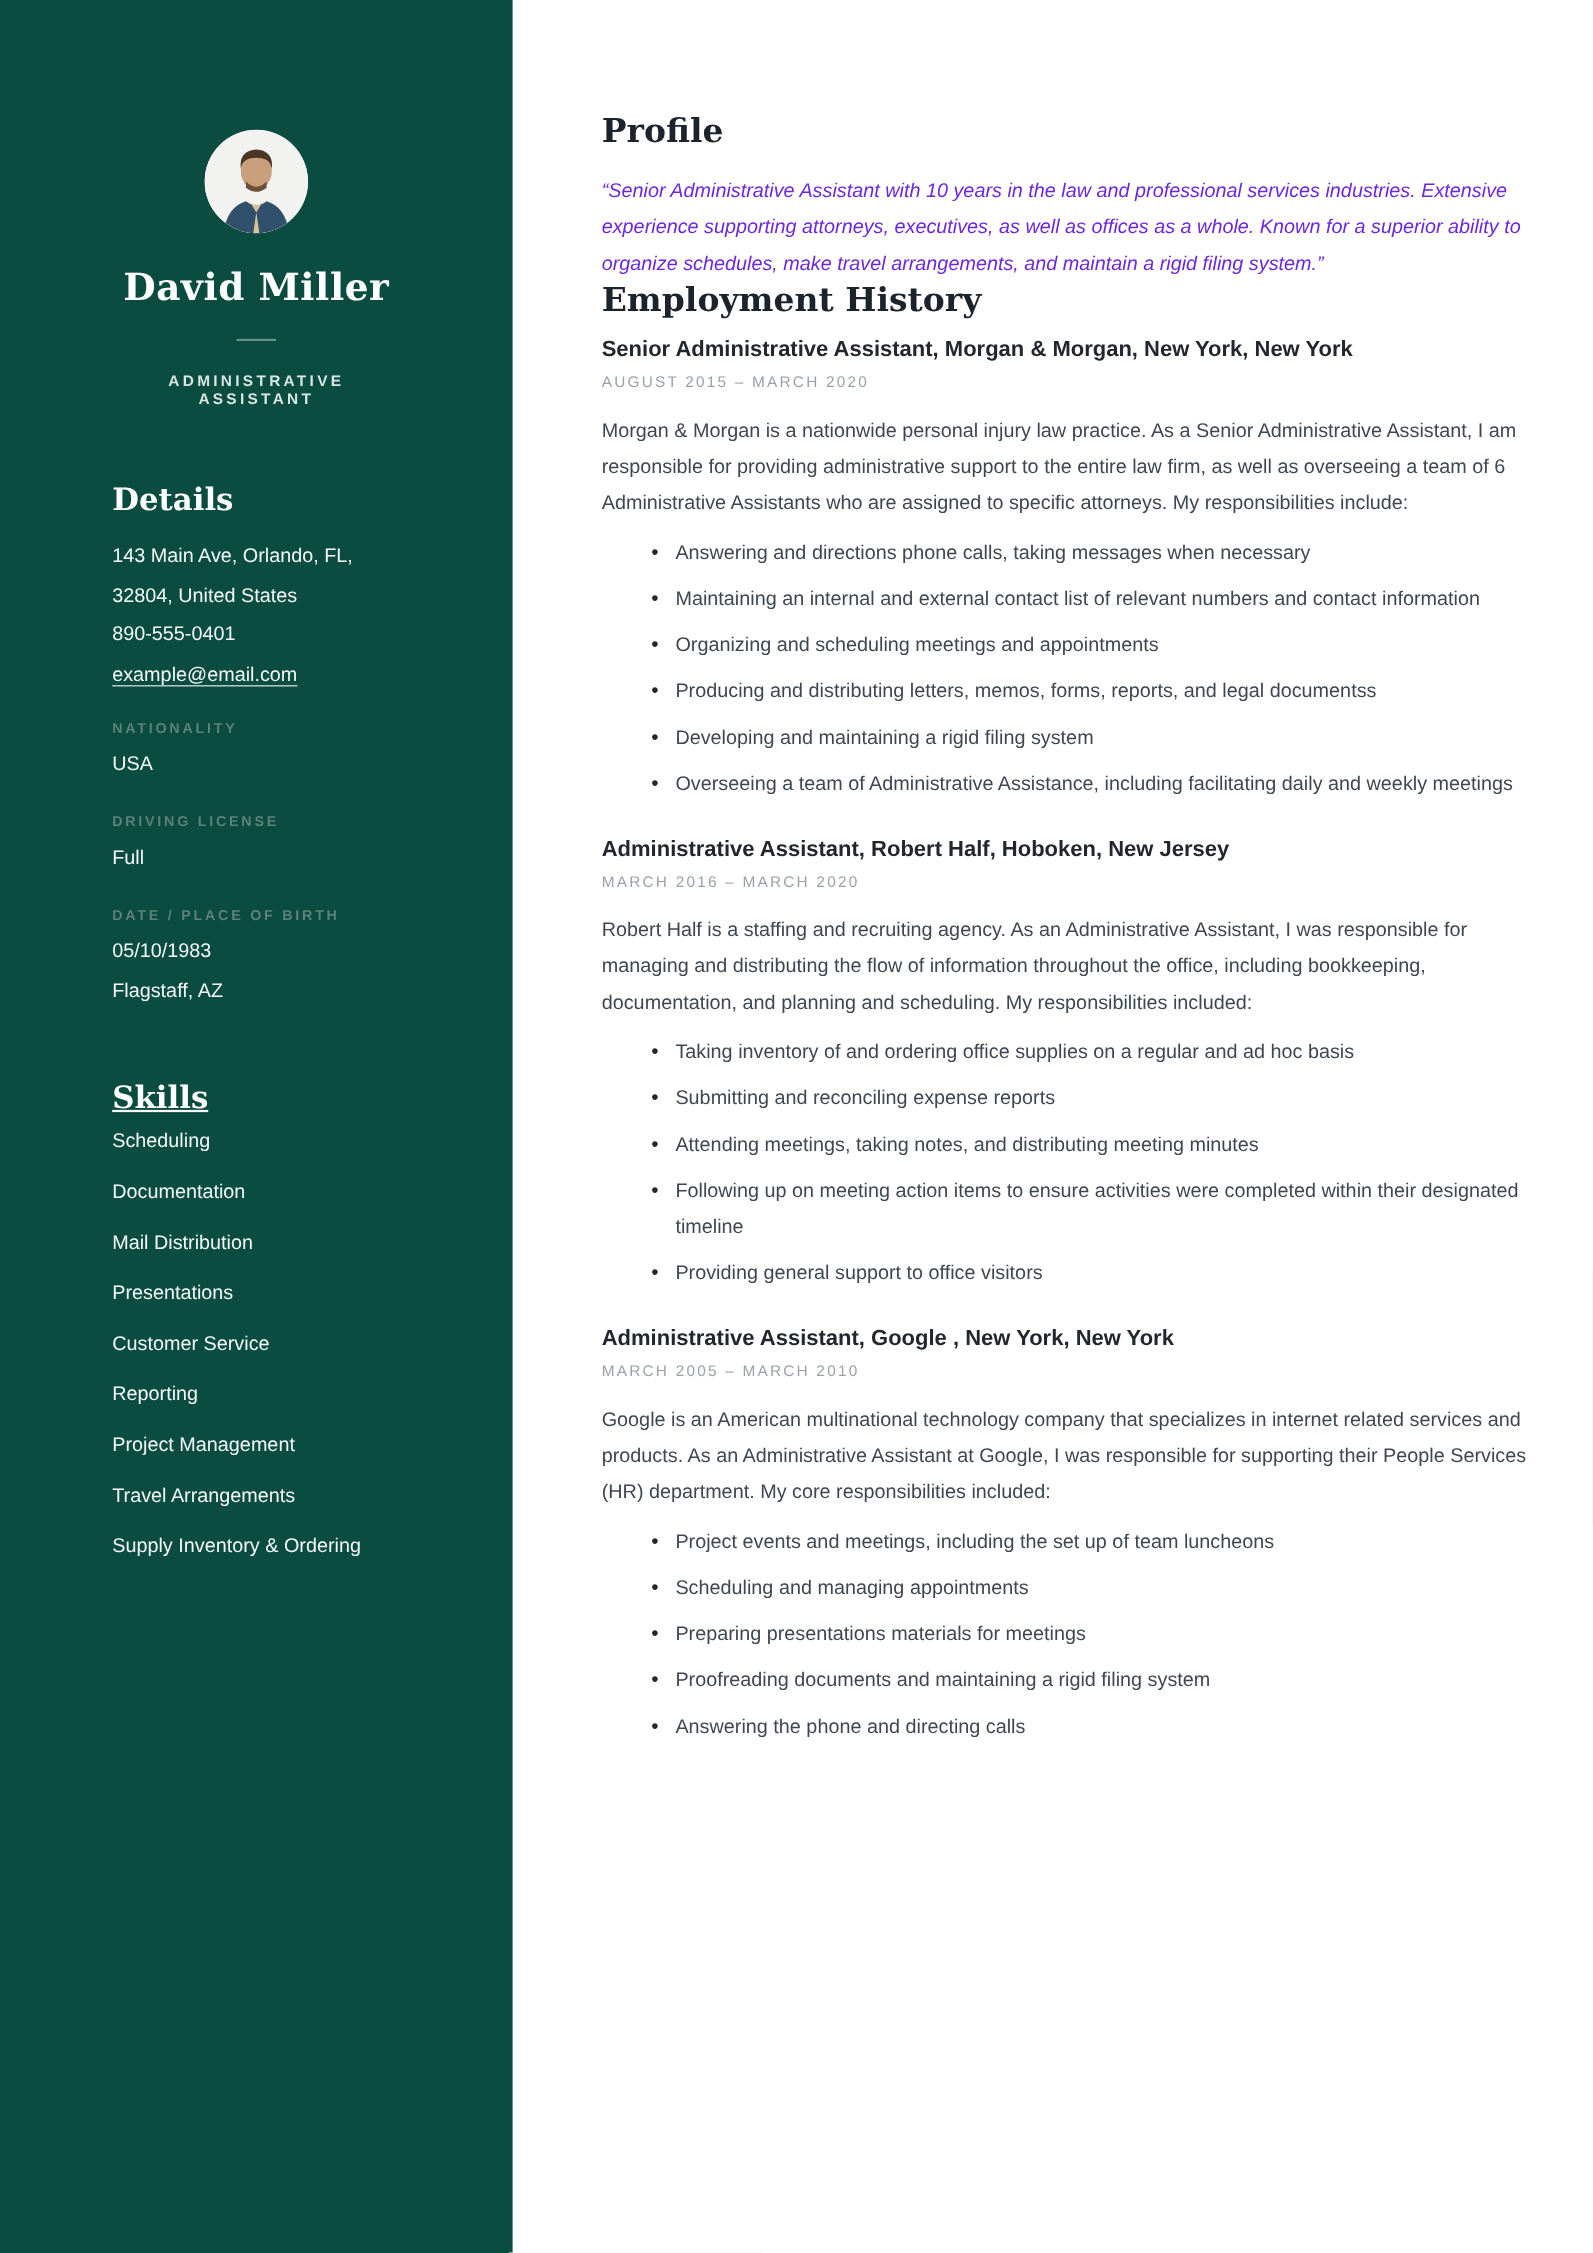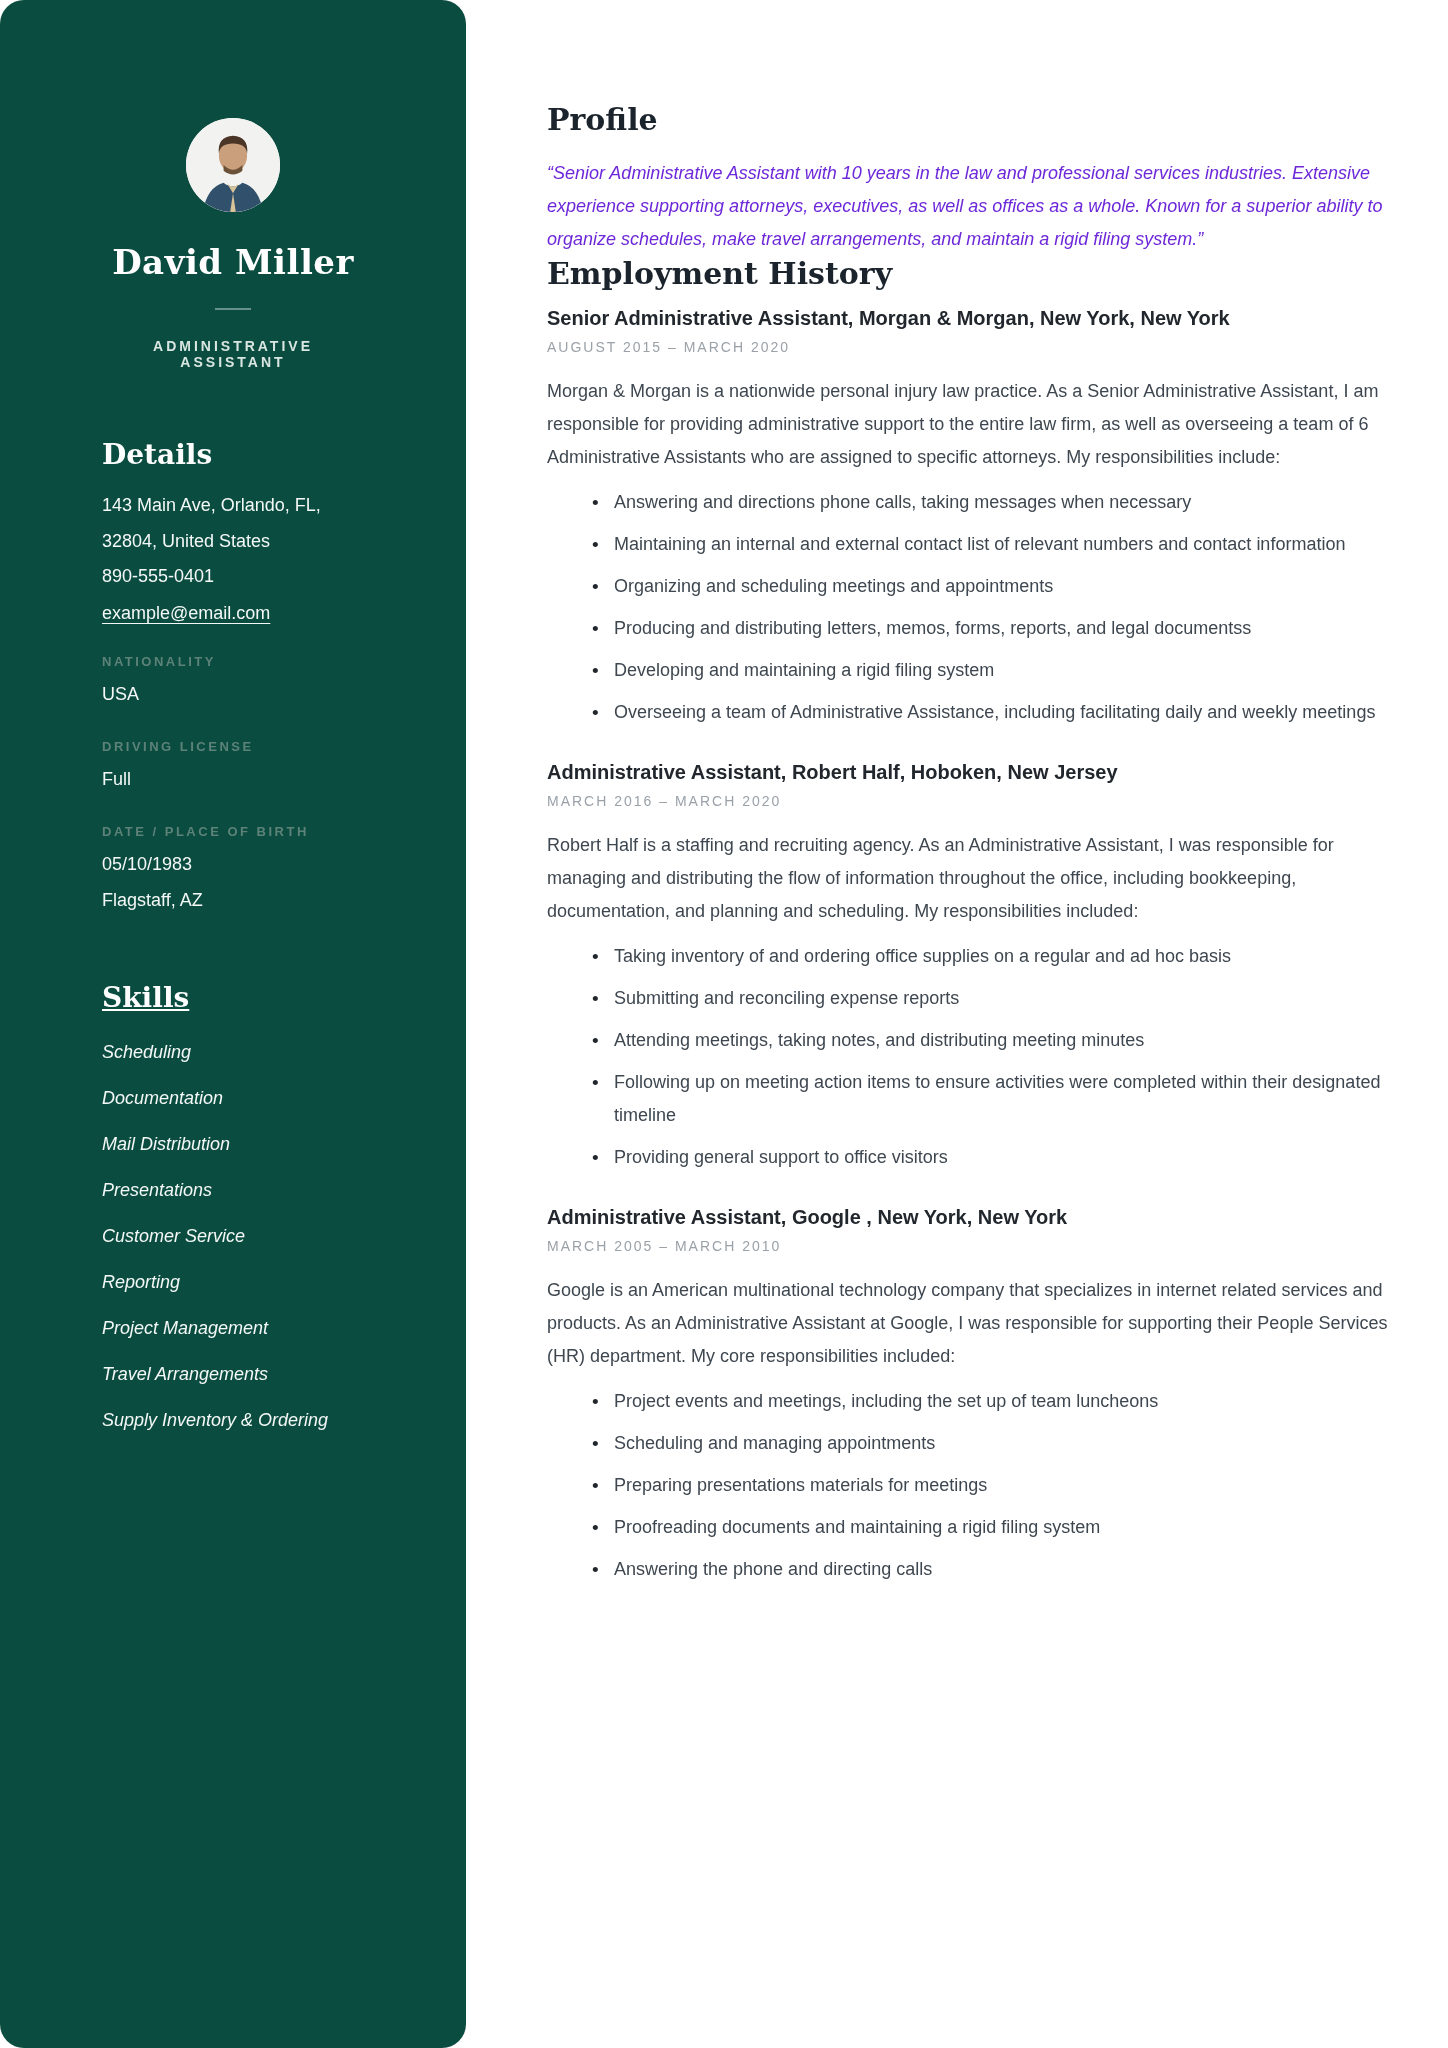--- a/index.html
+++ b/index.html
@@ -3,21 +3,21 @@
 <meta charset="utf-8">
 <style>
   html,body{margin:0;padding:0;background:#e9e9e9;}
   .page{
     width:1448px;height:2048px;display:flex;background:#ffffff;
     font-family:"Liberation Sans",sans-serif;overflow:hidden;margin:0 auto;
   }
   
   .sidebar{
     width:466px;min-width:466px;height:100%;
-    background:#0a4c40;color:#ffffff;box-sizing:border-box;border-radius:24px;
+    background:#0a4c40;color:#ffffff;box-sizing:border-box;
   }
   .sidebar-inner{width:262px;margin:0 auto;}
   .avatar{
     width:94px;height:94px;border-radius:50%;overflow:hidden;
     margin:118px auto 0 auto;background:#f2f3f1;display:block;
   }
   .avatar svg{display:block;width:94px;height:94px;}
   .name{
     margin:30px 0 0 0;text-align:center;color:#fdfefd;
     font-family:"DejaVu Serif","Liberation Serif",serif;
@@ -42,21 +42,21 @@
   .email{
     display:inline-block;margin-top:10px;font-size:18px;color:#f4f8f6;
     text-decoration:underline;text-underline-offset:4px;
   }
   .side-label{
     margin-top:30px;font-size:13px;font-weight:700;letter-spacing:2.5px;
     color:#5d8278;
   }
   .side-value{margin-top:10px;font-size:18px;line-height:30px;color:#f4f8f6;}
   .side-value.tight{margin-top:6px;}
-  .skill-list{list-style:none;margin:22px 0 0 0;padding:0;font-style:italic;}
+  .skill-list{list-style:none;margin:7px 0 0 0;padding:0;}
   .skill-list li{
     font-size:18px;line-height:32px;margin-bottom:14px;color:#f4f8f6;
   }
   
   .main{
     flex:1;box-sizing:border-box;padding:102px 58px 0 81px;color:#3e4750;
   }
   .main-heading{
     font-family:"DejaVu Serif","Liberation Serif",serif;
     font-size:30px;font-weight:700;color:#1b242c;margin:0;

